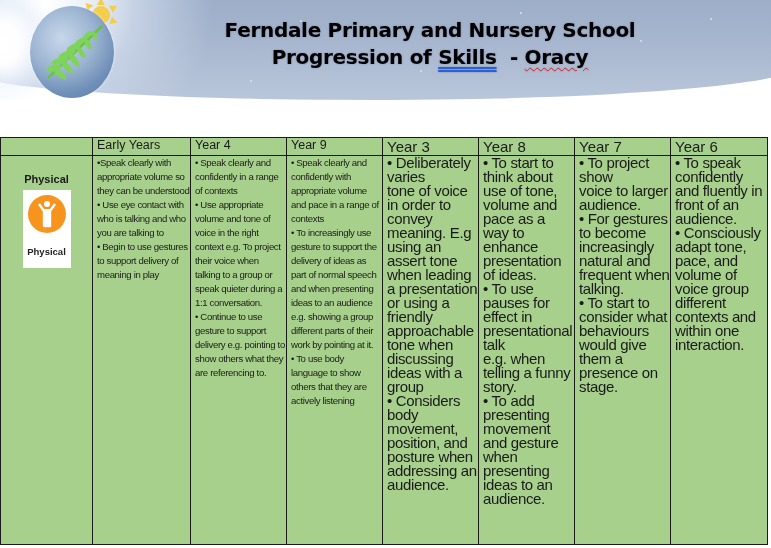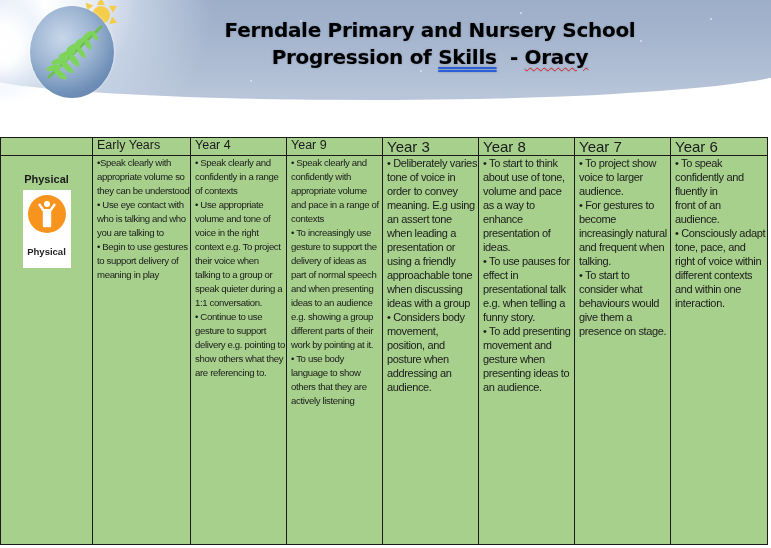--- a/index.html
+++ b/index.html
@@ -23,21 +23,21 @@
   .u-blue { text-decoration: underline double #2b5fd8; text-underline-offset:3px; }
   .u-red { text-decoration: underline wavy #e02020; text-underline-offset:3px; text-decoration-thickness:1px; }
 
   table.skills { position:absolute; left:0; top:137px; border-collapse:collapse; table-layout:fixed; width:767px; }
   table.skills td, table.skills th { border:1.4px solid #1a1a1a; background:#a8d08d; vertical-align:top; color:#1a1a1a; padding:0 0 0 4px; text-align:left; font-weight:normal; }
   .hdr-row th { height:17px; font-family:"Liberation Sans", sans-serif; }
   .hdr-big { font-size:12.5px; padding-top:1px; }
   .hdr-small { font-size:15px; padding-top:2px; }
   .body-row td { height:388px; }
   .cell-text { font-family:Liberation Sans, sans-serif; font-size:9.6px; line-height:14px; letter-spacing:-0.35px; white-space:pre-line; padding-top:1px; }
-  .cell-small { font-size:11px; }
+  .cell-small { font-size:15px; }
   .strand-cell { text-align:center !important; padding:0 !important; }
   .strand-title { font-family:"Liberation Sans", sans-serif; font-weight:bold; font-size:11px; margin-top:17px; text-align:center; }
   .strand-card { width:48px; height:78px; background:#ffffff; margin:5px auto 0 auto; position:relative; }
   .strand-circle { position:absolute; left:5px; top:5px; width:38px; height:38px; border-radius:50%; background:#f7941d; }
   .strand-card-label { position:absolute; left:0; width:48px; top:56px; text-align:center; font-family:"Liberation Sans", sans-serif; font-weight:bold; font-size:9.5px; color:#222; }
 </style>
 </head>
 <body>
 
 <div class="banner">
@@ -129,16 +129,16 @@
     <td class="cell-text cell-small">• To start to think about use of tone, volume and pace as a way to enhance presentation of ideas.
 • To use pauses for effect in presentational talk
 e.g. when telling a funny story.
 • To add presenting movement and gesture when presenting ideas to an audience.</td>
     <td class="cell-text cell-small">• To project show
 voice to larger audience.
 • For gestures to become increasingly natural and frequent when talking.
 • To start to consider what behaviours would give them a presence on stage.</td>
     <td class="cell-text cell-small">• To speak confidently and fluently in
 front of an audience.
-• Consciously adapt tone, pace, and right of voice within different contexts and within one interaction.</td>
+• Consciously adapt tone, pace, and volume of voice group different contexts and within one interaction.</td>
   </tr>
 </tbody>
   </table>
 
 </body></html>

